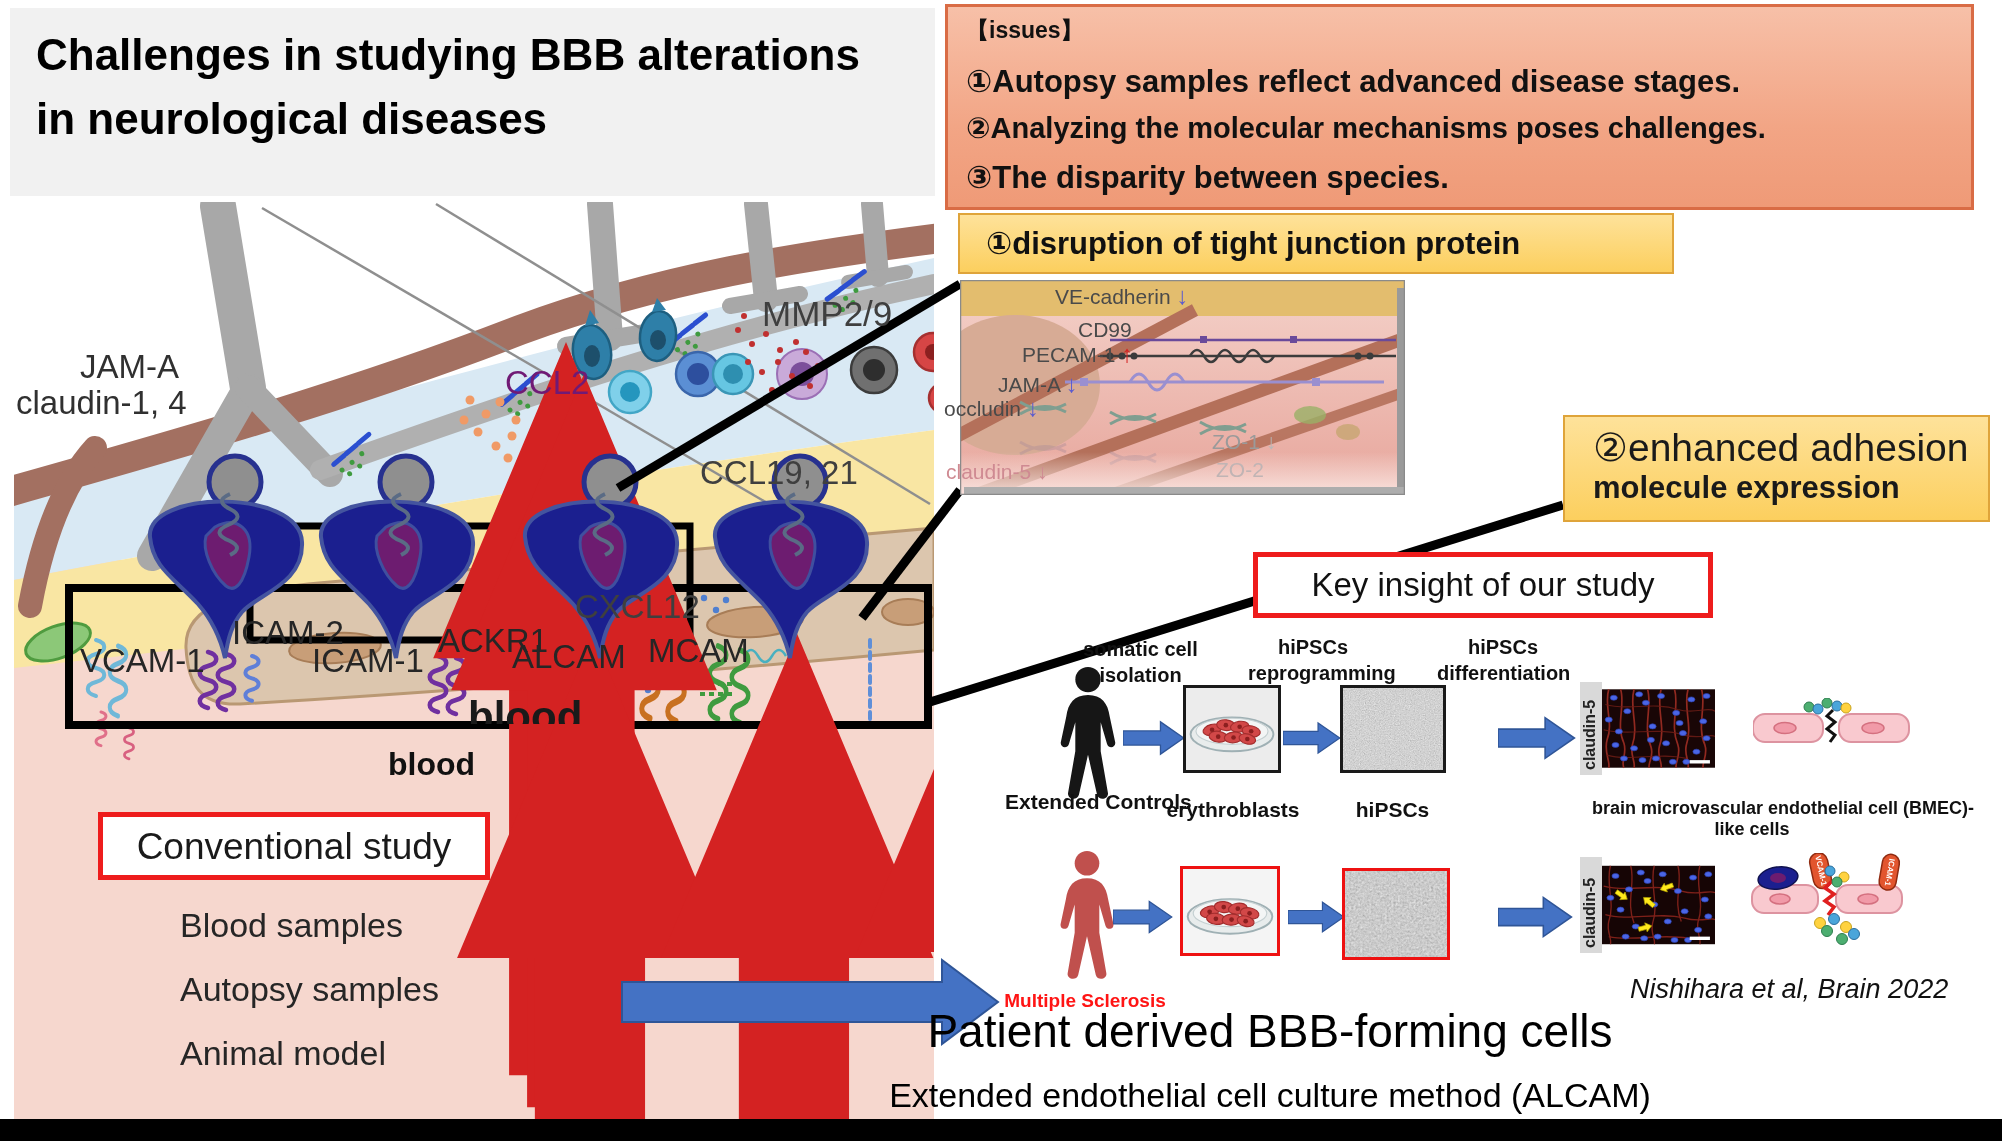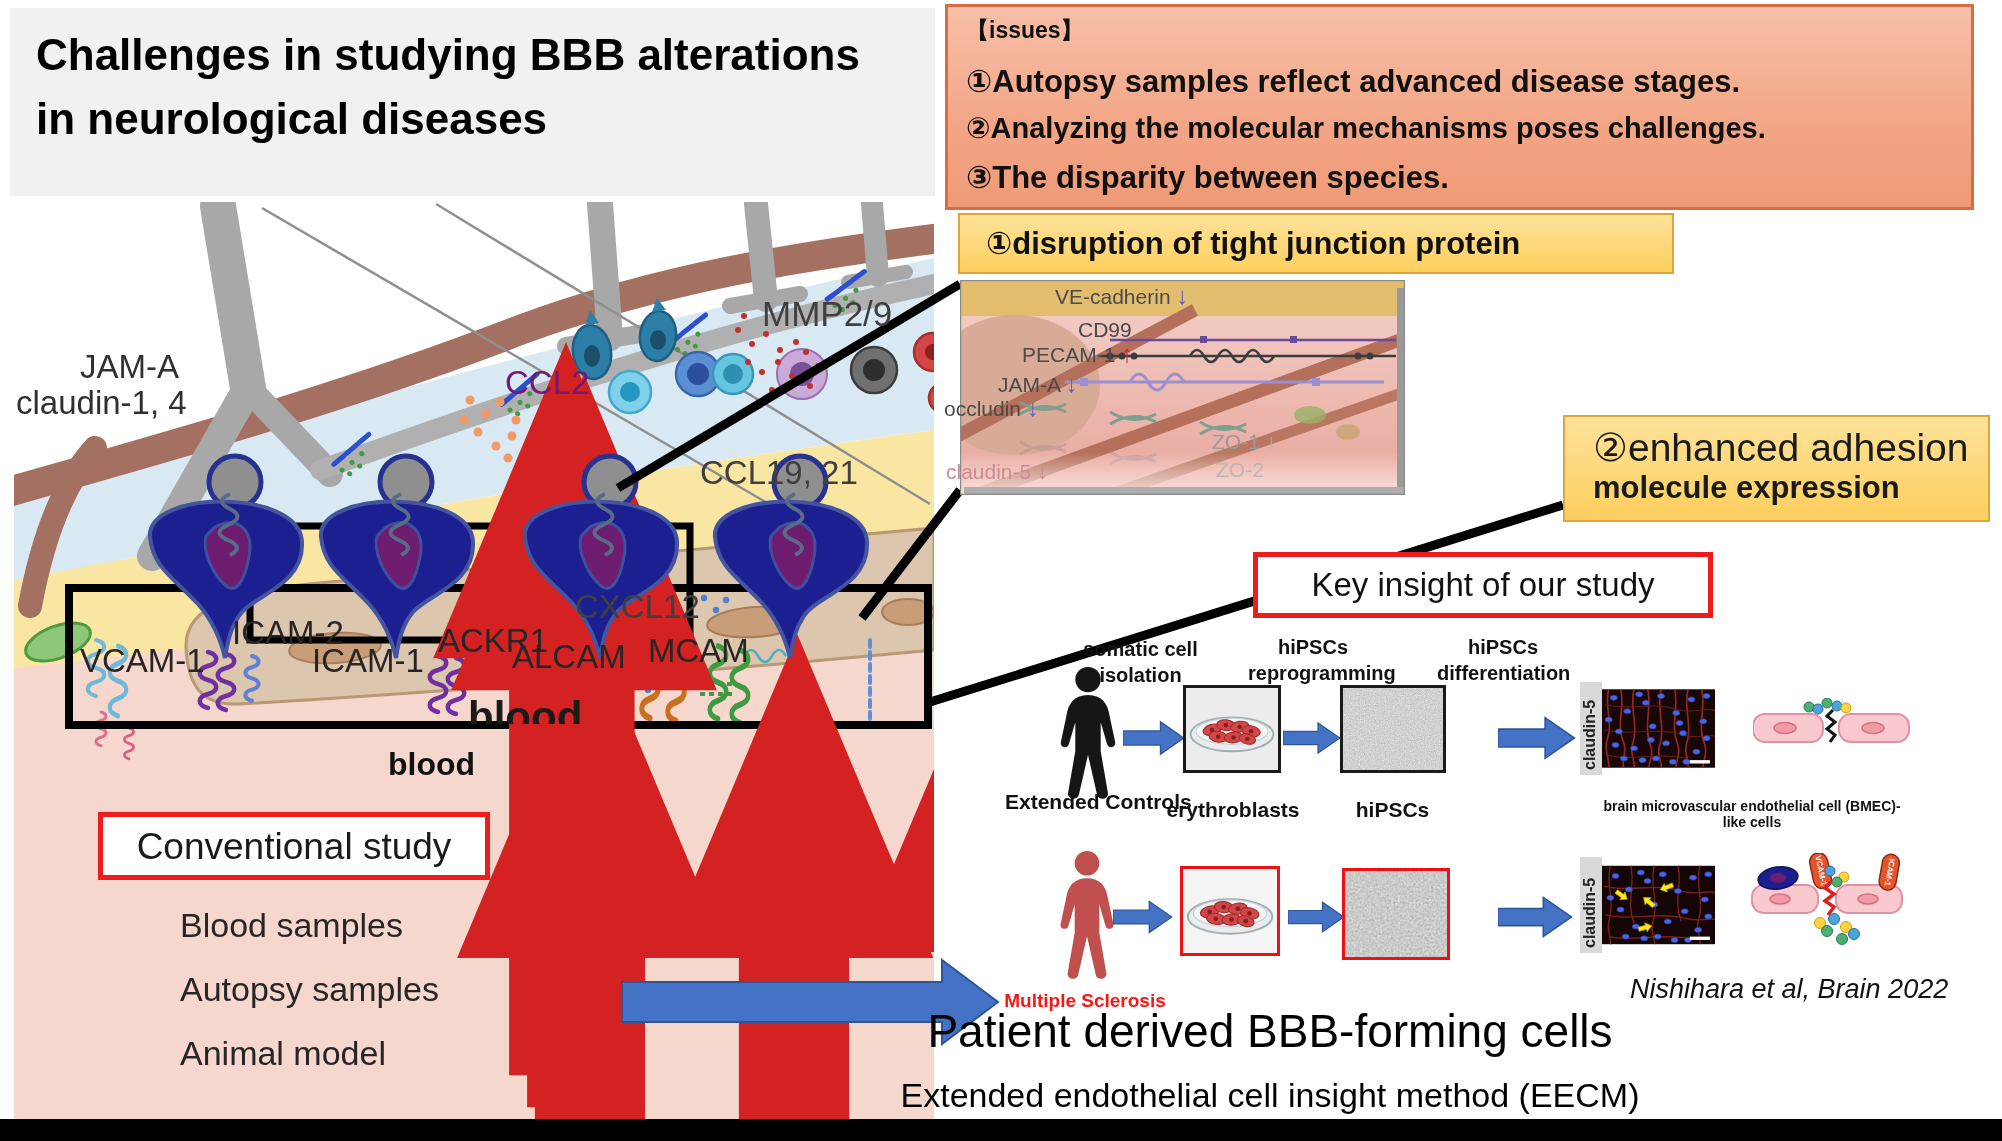--- a/index.html
+++ b/index.html
@@ -479,21 +479,21 @@
     <g stroke-width="1">
       <circle cx="56" cy="9" r="5" fill="#4cae70" stroke="#2e7d4f"></circle>
         <circle cx="74" cy="5" r="5" fill="#4cae70" stroke="#2e7d4f"></circle>
       <circle cx="65" cy="11" r="5" fill="#4aa5da" stroke="#2c6f9e"></circle>
         <circle cx="84" cy="8" r="5" fill="#4aa5da" stroke="#2c6f9e"></circle>
       <circle cx="93" cy="10" r="5" fill="#ffd23f" stroke="#c9a41f"></circle>
     </g>
   </svg>
   <div class="cap ctr" style="left:1108px;top:798px;width:250px">erythroblasts</div>
   <div class="cap ctr" style="left:1330px;top:798px;width:125px">hiPSCs</div>
-  <div class="cap ctr" style="left:1592px;top:798px;width:320px;font-size:14px">
+  <div class="cap ctr" style="left:1592px;top:798px;width:320px;font-size:18px">
     <div>brain microvascular endothelial cell (BMEC)-</div>
       <div>like cells</div>
   </div>
 
   <svg class="abs" style="left:1056px;top:850px" width="62" height="132" viewBox="0 0 70 150">
     <use href="#person" fill="#c0504d"></use>
   </svg>
   <div class="cap ctr" style="left:990px;top:990px;width:190px;font-size:19px;color:#ff1414">Multiple Sclerosis</div>
   <svg class="abs" style="left:1113px;top:896px" width="60" height="42" viewBox="0 0 96 56">
       <use href="#barrow"></use>
@@ -582,16 +582,16 @@
         <circle cx="84" cy="66" r="5.5" fill="#4aa5da" stroke="#2c6f9e"></circle>
         <circle cx="77" cy="78" r="5.5" fill="#4cae70" stroke="#2e7d4f"></circle>
         <circle cx="96" cy="74" r="5.5" fill="#ffd23f" stroke="#c9a41f"></circle>
         <circle cx="92" cy="86" r="5.5" fill="#4cae70" stroke="#2e7d4f"></circle>
         <circle cx="104" cy="81" r="5.5" fill="#4aa5da" stroke="#2c6f9e"></circle>
     </g>
   </svg>
 
   <div class="abs" style="left:1630px;top:974px;font-size:27px;font-style:italic;color:#111;white-space:nowrap">Nishihara et al, Brain 2022</div>
   <div class="abs ctr" style="left:770px;top:1004px;width:1000px;font-size:46px;color:#000;white-space:nowrap">Patient derived BBB-forming cells</div>
-  <div class="abs ctr" style="left:800px;top:1076px;width:940px;font-size:34px;color:#000;white-space:nowrap">Extended endothelial cell insight method (EECM)</div>
+  <div class="abs ctr" style="left:800px;top:1076px;width:940px;font-size:34px;color:#000;white-space:nowrap">Extended endothelial cell culture method (ALCAM)</div>
 
   <div id="bottom-bar" class="abs"></div>
 </div>
 
 </body></html>

